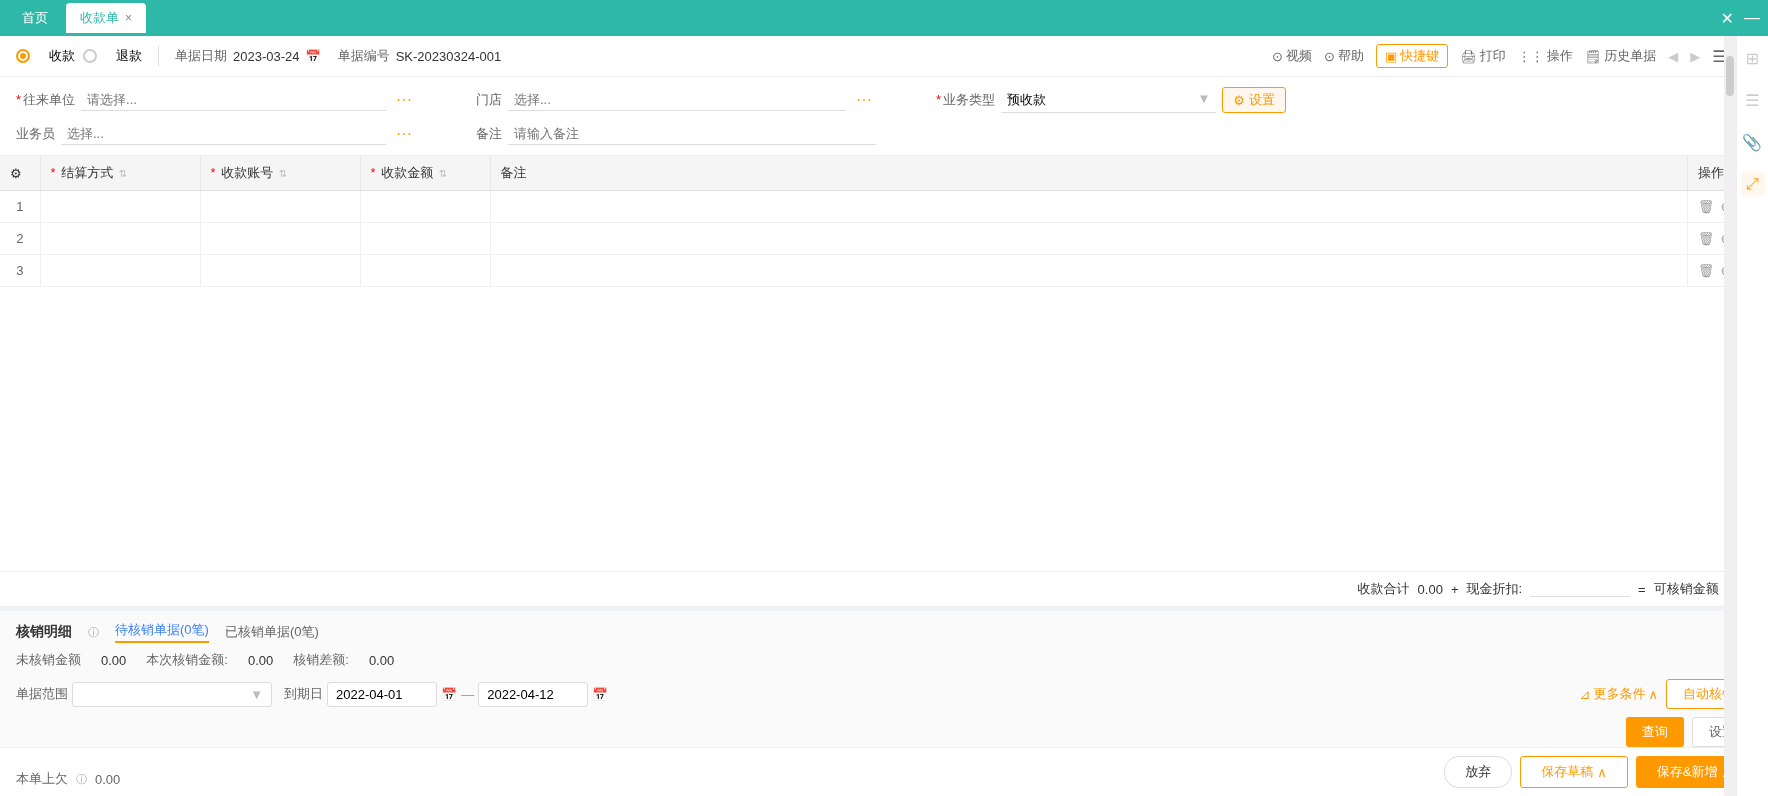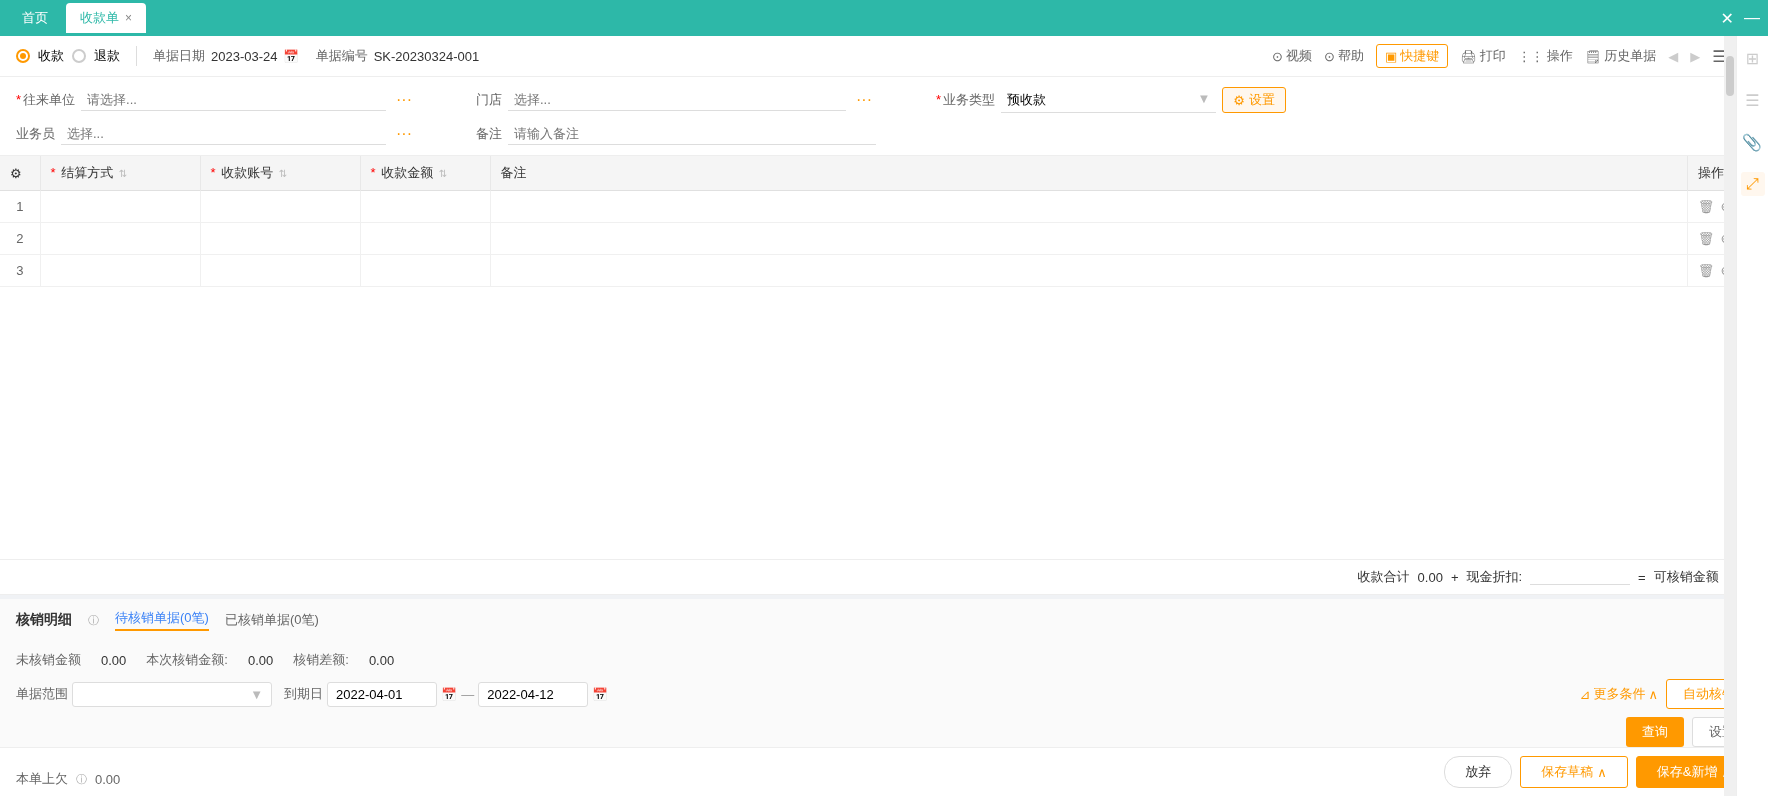--- a/index.html
+++ b/index.html
@@ -48,21 +48,21 @@
     
     .toolbar {
       display: flex;
       align-items: center;
       padding: 8px 16px;
       border-bottom: 1px solid #eee;
       gap: 16px;
       background: white;
     }
     .radio-group { display: flex; align-items: center; gap: 8px; }
-    .radio-item { display: flex; align-items: center; gap: 8px; cursor: pointer; }
+    .radio-item { display: flex; align-items: center; gap: 19px; cursor: pointer; }
     .radio-circle {
       width: 14px; height: 14px; border-radius: 50%;
       border: 2px solid #ccc;
       display: flex; align-items: center; justify-content: center;
     }
     .radio-circle.active { border-color: #f90; }
     .radio-circle.active::after {
       content: ''; width: 6px; height: 6px; border-radius: 50%; background: #f90;
     }
     .divider-v { width: 1px; height: 20px; background: #ddd; }
@@ -181,21 +181,21 @@
     .hexiao-section {
       background: #fafafa;
       border-top: 4px solid #f0f2f5;
       padding: 10px 16px;
       flex-shrink: 0;
     }
     .hexiao-header {
       display: flex;
       align-items: center;
       gap: 16px;
-      margin-bottom: 20px;
+      margin-bottom: 8px;
     }
     .hexiao-title { font-size: 14px; font-weight: bold; color: #333; }
     .hexiao-tab {
       color: #3b82f6;
       font-size: 13px;
       cursor: pointer;
       border-bottom: 2px solid #f90;
       padding-bottom: 2px;
     }
     .hexiao-tab2 { color: #666; font-size: 13px; cursor: pointer; }

